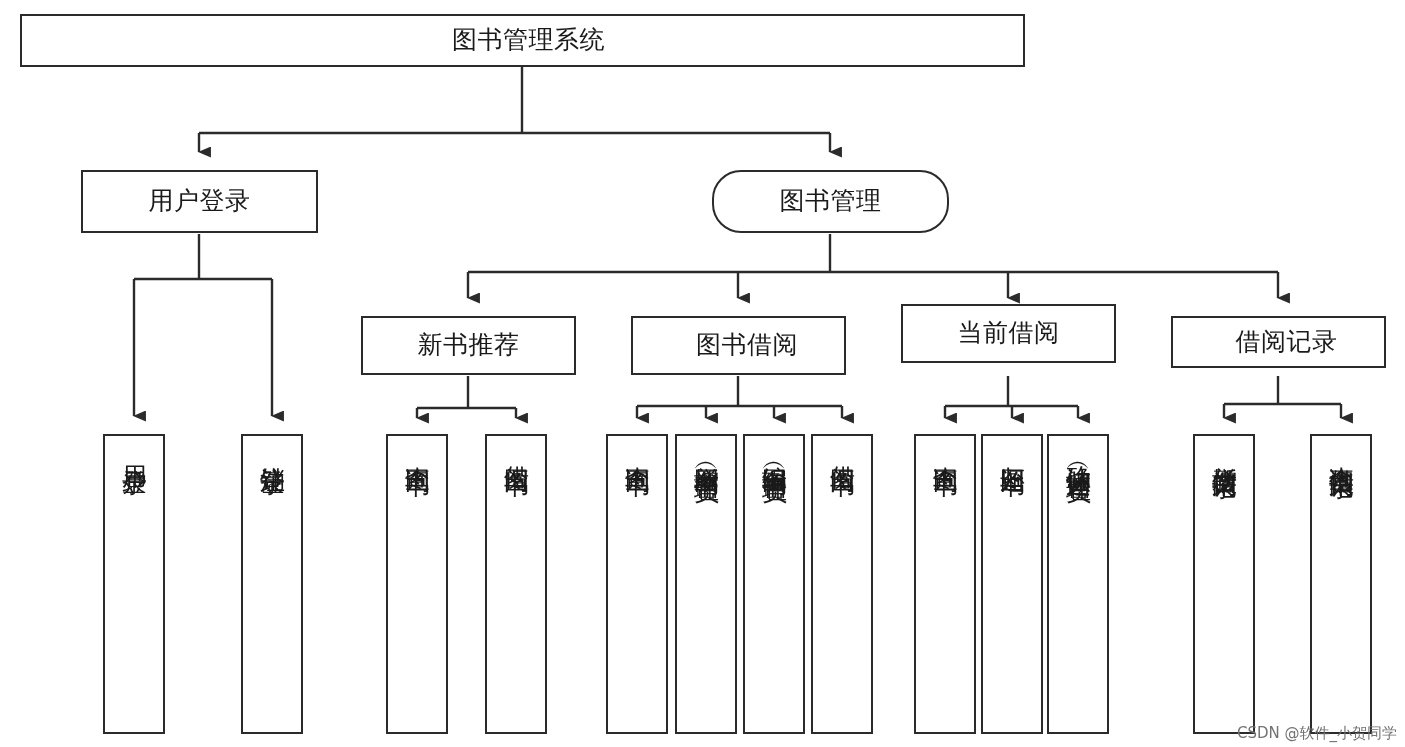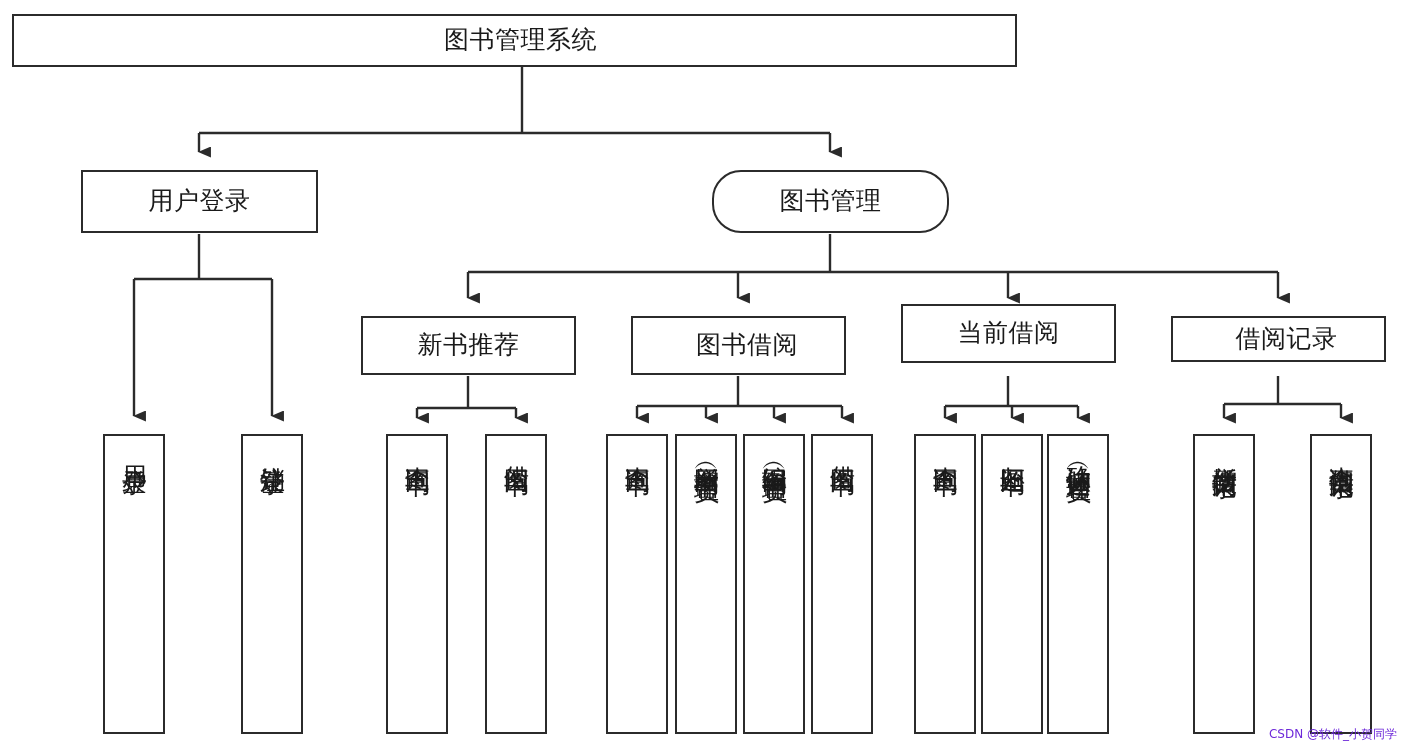--- a/index.html
+++ b/index.html
@@ -65,22 +65,22 @@
     stroke-width: 2.4;
     fill: none;
   }
   .arrow-head {
     fill: #2b2b2b;
   }
   #watermark {
     position: absolute;
     right: 8px;
     bottom: 4px;
-    font-size: 12px;
-    color: #6d28d9;
+    font-size: 15px;
+    color: #737373;
     white-space: nowrap;
     font-family: "DejaVu Sans", "Liberation Sans", sans-serif;
   }
 </style>
 </head>
 <body>
 
 <div id="canvas">
 
   <svg id="edges" viewBox="0 0 1405 747">
@@ -124,41 +124,41 @@
     <path class="edge-line" d="M 945 406 L 945 418" marker-end="url(#arrow)"></path>
     <path class="edge-line" d="M 1012 406 L 1012 418" marker-end="url(#arrow)"></path>
     <path class="edge-line" d="M 1078 406 L 1078 418" marker-end="url(#arrow)"></path>
 
     <path class="edge-line" d="M 1278 376 L 1278 404"></path>
     <path class="edge-line" d="M 1224 404 L 1341 404"></path>
     <path class="edge-line" d="M 1224 404 L 1224 418" marker-end="url(#arrow)"></path>
     <path class="edge-line" d="M 1341 404 L 1341 418" marker-end="url(#arrow)"></path>
   </svg>
 
-  <div class="node h-node" id="node-root" style="left:12px; top:14px; width:1005px; height:53px;padding-left:12px;">
+  <div class="node h-node" id="node-root" style="left:20px; top:14px; width:1005px; height:53px;padding-left:12px;">
     <span class="node-label">图书管理系统</span>
   </div>
 
   <div class="node h-node" style="left:81px; top:170px; width:237px; height:63px;">
     <span class="node-label">用户登录</span>
   </div>
   <div class="node h-node" style="left:712px; top:170px; width:237px; height:63px;border-radius:29px;">
     <span class="node-label">图书管理</span>
   </div>
 
   <div class="node h-node" style="left:361px; top:316px; width:215px; height:59px;">
     <span class="node-label">新书推荐</span>
   </div>
   <div class="node h-node" style="left:631px; top:316px; width:215px; height:59px;padding-left:17px;">
     <span class="node-label">图书借阅</span>
   </div>
   <div class="node h-node" style="left:901px; top:304px; width:215px; height:59px;">
     <span class="node-label">当前借阅</span>
   </div>
-  <div class="node h-node" style="left:1171px; top:316px; width:215px; height:46px;padding-left:16px;">
+  <div class="node h-node" style="left:1171px; top:316px; width:215px; height:52px;padding-left:16px;">
     <span class="node-label">借阅记录</span>
   </div>
 
   <div class="node v-node" style="left:103px; top:434px; width:62px; height:300px;">
     <span class="node-label">用户登录</span>
   </div>
   <div class="node v-node" style="left:241px; top:434px; width:62px; height:300px;">
     <span class="node-label">注销登录</span>
   </div>
 

